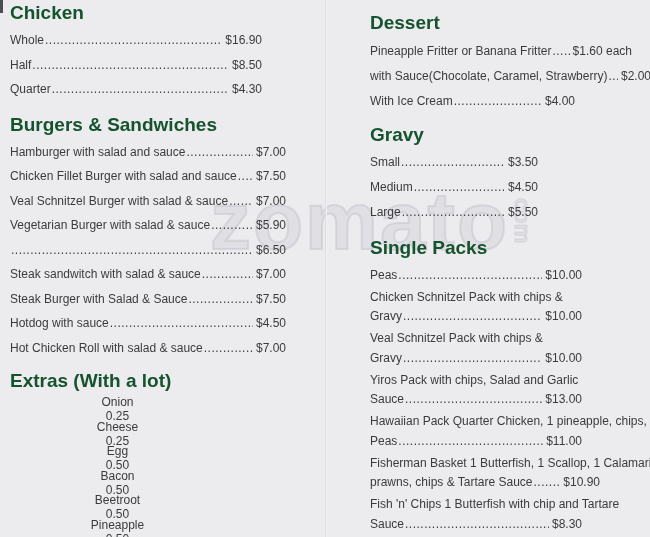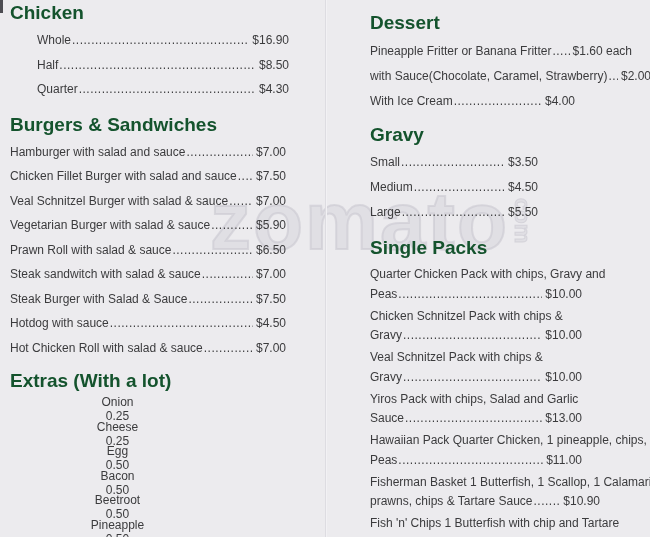--- a/index.html
+++ b/index.html
@@ -107,21 +107,21 @@
 
   
   .sec-chicken .section-title { margin-top: 2px; }
   .sec-burgers .section-title { margin-top: 12px; }
   .sec-extras  .section-title { margin-top: 10px; margin-bottom: 3px; }
   .sec-dessert .section-title { margin-top: 12px; }
   .sec-gravy   .section-title { margin-top: 11px; margin-bottom: 3px; }
   .sec-singles .section-title { margin-top: 13px; margin-bottom: 6px; }
 
   
-  .sec-chicken .item-row { width: 252px; margin-left: 27px; }
+  .sec-chicken .item-row { width: 252px; }
   .sec-burgers .item-row { width: 276px; }
   .sec-extras  .item-row { width: 215px; flex-direction: column; }
   .sec-dessert .item-row { width: 262px; height: 25px; }
   .sec-dessert .menu-item:nth-child(2) .item-row { width: 281px; }
   .sec-dessert .menu-item:nth-child(3) .item-row { width: 205px; }
   .sec-gravy   .item-row { width: 168px; height: 25px; }
   .sec-singles .item-row { width: 212px; height: 19px; }
   .sec-singles .menu-item { margin-bottom: 3.5px; }
   .sec-singles .menu-item:nth-child(6) .item-row { width: 230px; }
 </style>
@@ -184,21 +184,20 @@
           </li>
           <li class="menu-item">
             <div class="item-row">
               <span class="item-name">Vegetarian Burger with salad &amp; sauce</span>
               <span class="dot-leader">..............................................................................................................</span>
               <span class="item-price">$5.90</span>
             </div>
           </li>
           <li class="menu-item">
             <div class="item-row">
-              <span class="item-name">Prawn Roll with salad &amp; sauce</span>
               <span class="dot-leader">..............................................................................................................</span>
               <span class="item-price">$6.50</span>
             </div>
           </li>
           <li class="menu-item">
             <div class="item-row">
               <span class="item-name">Steak sandwitch with salad &amp; sauce</span>
               <span class="dot-leader">..............................................................................................................</span>
               <span class="item-price">$7.00</span>
             </div>
@@ -324,21 +323,20 @@
               <span class="dot-leader">..............................................................................................................</span>
               <span class="item-price">$5.50</span>
             </div>
           </li>
         </ul>
       </section>
       <section class="menu-section sec-singles">
         <h2 class="section-title">Single Packs</h2>
         <ul class="item-list">
           <li class="menu-item">
-            <div class="item-line1">Quarter Chicken Pack with chips, Gravy and</div>
             <div class="item-row">
               <span class="item-name">Peas</span>
               <span class="dot-leader">..............................................................................................................</span>
               <span class="item-price">$10.00</span>
             </div>
           </li>
           <li class="menu-item">
             <div class="item-line1">Chicken Schnitzel Pack with chips &amp;</div>
             <div class="item-row">
               <span class="item-name">Gravy</span>

